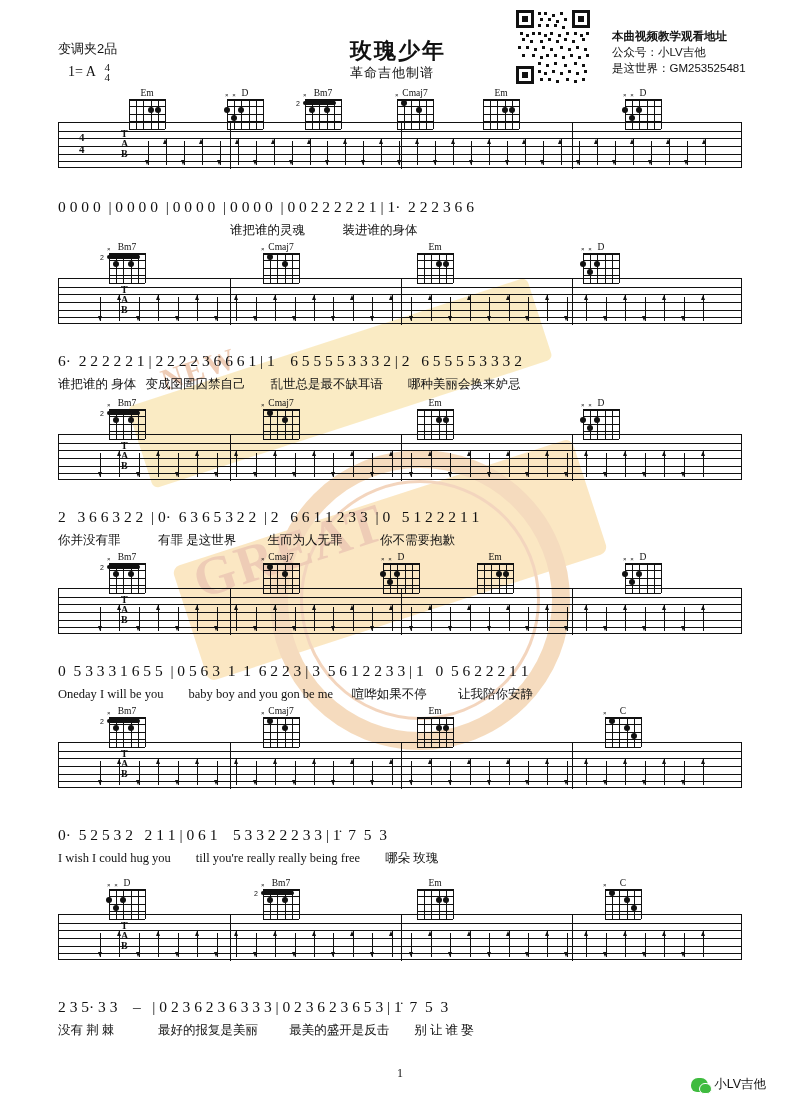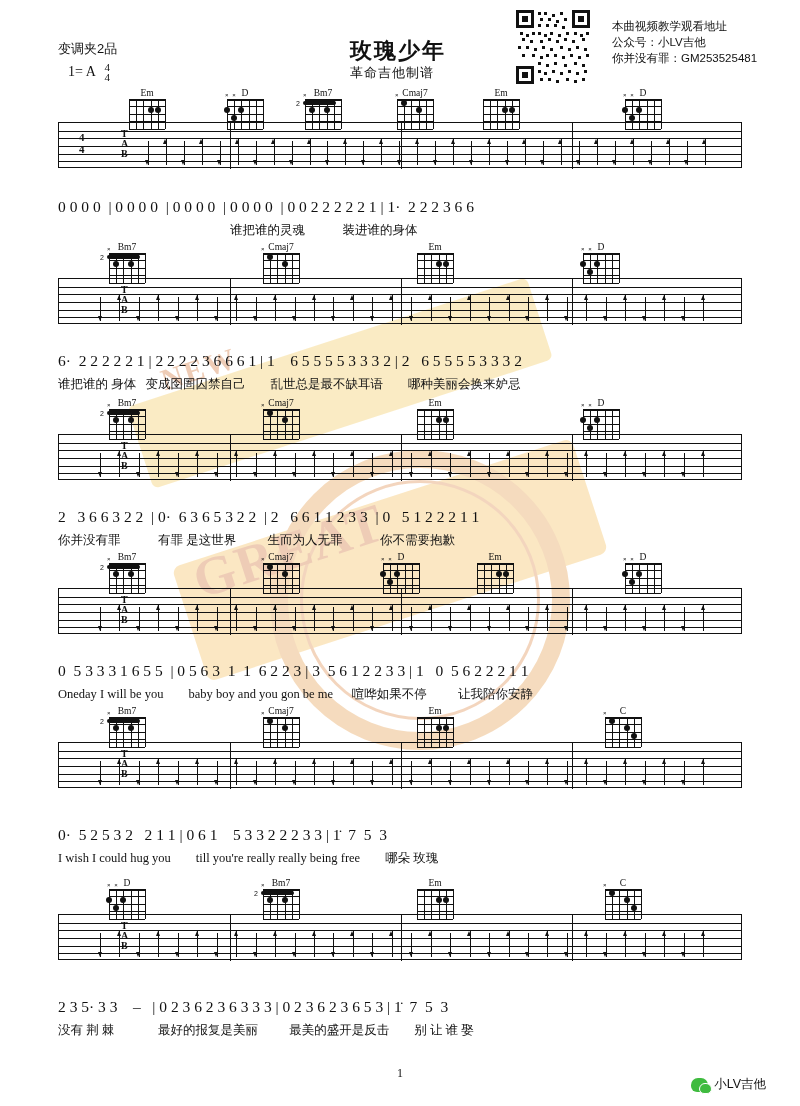--- a/index.html
+++ b/index.html
@@ -64,21 +64,21 @@
   .subtitle {
     position:absolute; left:350px; top:64px; font-size:13px;
     font-family:"Liberation Serif", serif; letter-spacing:1px;
   }
 
   .qr { position:absolute; left:516px; top:10px; width:74px; height:74px; background:#fff; }
   .qr svg { display:block; }
 
   .contact { position:absolute; left:612px; top:18px; font-size:11.5px; line-height:16px; }
   .contact div { white-space:nowrap; }
-  .contact .b { font-weight:normal; }
+  .contact .b { font-weight:bold;margin-top:10px; }
 
   
   .system { position:absolute; left:0; width:800px; }
 
   .tabbox {
     position:absolute; left:58px; width:684px; border:1px solid #111;
     background:transparent;
   }
   .tabline { position:absolute; left:0; width:100%; height:1px; background:#111; }
 
@@ -256,21 +256,21 @@
           <rect x="25" y="34" width="1.5" height="1.5"></rect>
           <rect x="29" y="35" width="1.5" height="1.5"></rect>
           <rect x="33" y="34" width="1.5" height="1.5"></rect>
       </g>
     </svg>
   </div>
 
   <div class="contact">
     <div class="b">本曲视频教学观看地址</div>
     <div>公众号：小LV吉他</div>
-    <div>你并没有罪：GM253525481</div>
+    <div>是这世界：GM253525481</div>
   </div>
 
   <div id="systems-root">
       <div class="system" style="top: 0px;">
         <div class="chord" style="left: 124px; top: 88px;">
           <div class="cname">Em</div>
           <div class="grid">
             <div class="nut"></div>
             <div class="v" style="left: 0px;"></div>
             <div class="v" style="left: 7.2px;"></div>

